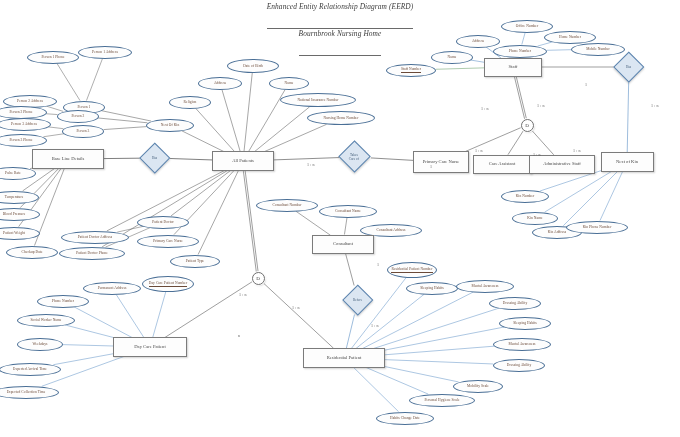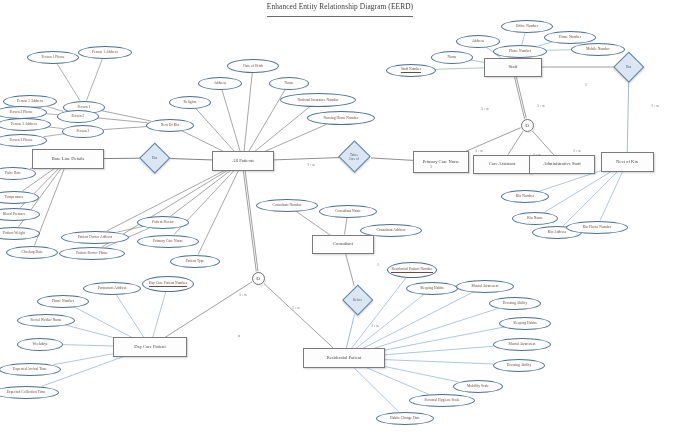--- a/index.html
+++ b/index.html
@@ -15,21 +15,21 @@
   svg#wires{position:absolute;left:0;top:0;width:680px;height:437px;}
 
   .title-block{
     position:absolute;left:0;top:2px;width:680px;
     text-align:center;
     font-size:7.4px;
     color:#3b3b3b;
     line-height:10px;
     letter-spacing:.1px;
   }
-  .title-block .t-line{display:inline-block;border-bottom:.6px solid #6a6a6a;padding-bottom:4px;}
+  .title-block .t-line{display:inline-block;border-bottom:.6px solid #6a6a6a;padding-bottom:16px;font-style:italic;}
 
   
   .node{position:absolute;box-sizing:border-box;display:flex;align-items:center;justify-content:center;text-align:center;}
 
   .ellipse{
     border:.7px solid #4a6f96;
     border-radius:50%;
     background:#fdfdfd;
     color:#6b4a38;
     font-size:3.6px;
@@ -76,20 +76,21 @@
     letter-spacing:.1px;
   }
 </style>
 </head>
 <body>
 
 <div id="diagram-root">
 
   <div class="title-block">
     <div><span class="t-line">Enhanced Entity Relationship Diagram (EERD)</span></div>
+    <div><span class="t-line">Bournbrook Nursing Home</span></div>
   </div>
 
   <svg id="wires" viewBox="0 0 680 437">
       <line x1="252.2634536177365" y1="72.9971906315033" x2="244.05202526097335" y2="151.00576002075317" stroke="#5e5e5e" stroke-width="0.55"></line>
       <line x1="221.90943396226416" y1="89.47547169811321" x2="240.06453191496286" y2="151.04493432030887" stroke="#5e5e5e" stroke-width="0.55"></line>
       <line x1="285.23519512094634" y1="89.38379957752574" x2="248.79353023313934" y2="151.17618786554635" stroke="#5e5e5e" stroke-width="0.55"></line>
       <line x1="309.60604259047744" y1="106.827085359745" x2="254.4289865462778" y2="151.70442427569407" stroke="#5e5e5e" stroke-width="0.55"></line>
       <line x1="195.625574274505" y1="108.26243173954329" x2="234.37189901020773" y2="151.39513286041992" stroke="#5e5e5e" stroke-width="0.55"></line>
       <line x1="326.55738252420446" y1="124.33706685162457" x2="261.36231542832024" y2="152.94306567941052" stroke="#5e5e5e" stroke-width="0.55"></line>
       <line x1="181.55296264299062" y1="130.69735144037895" x2="226.03025947969016" y2="152.63136083929925" stroke="#5e5e5e" stroke-width="0.55"></line>

